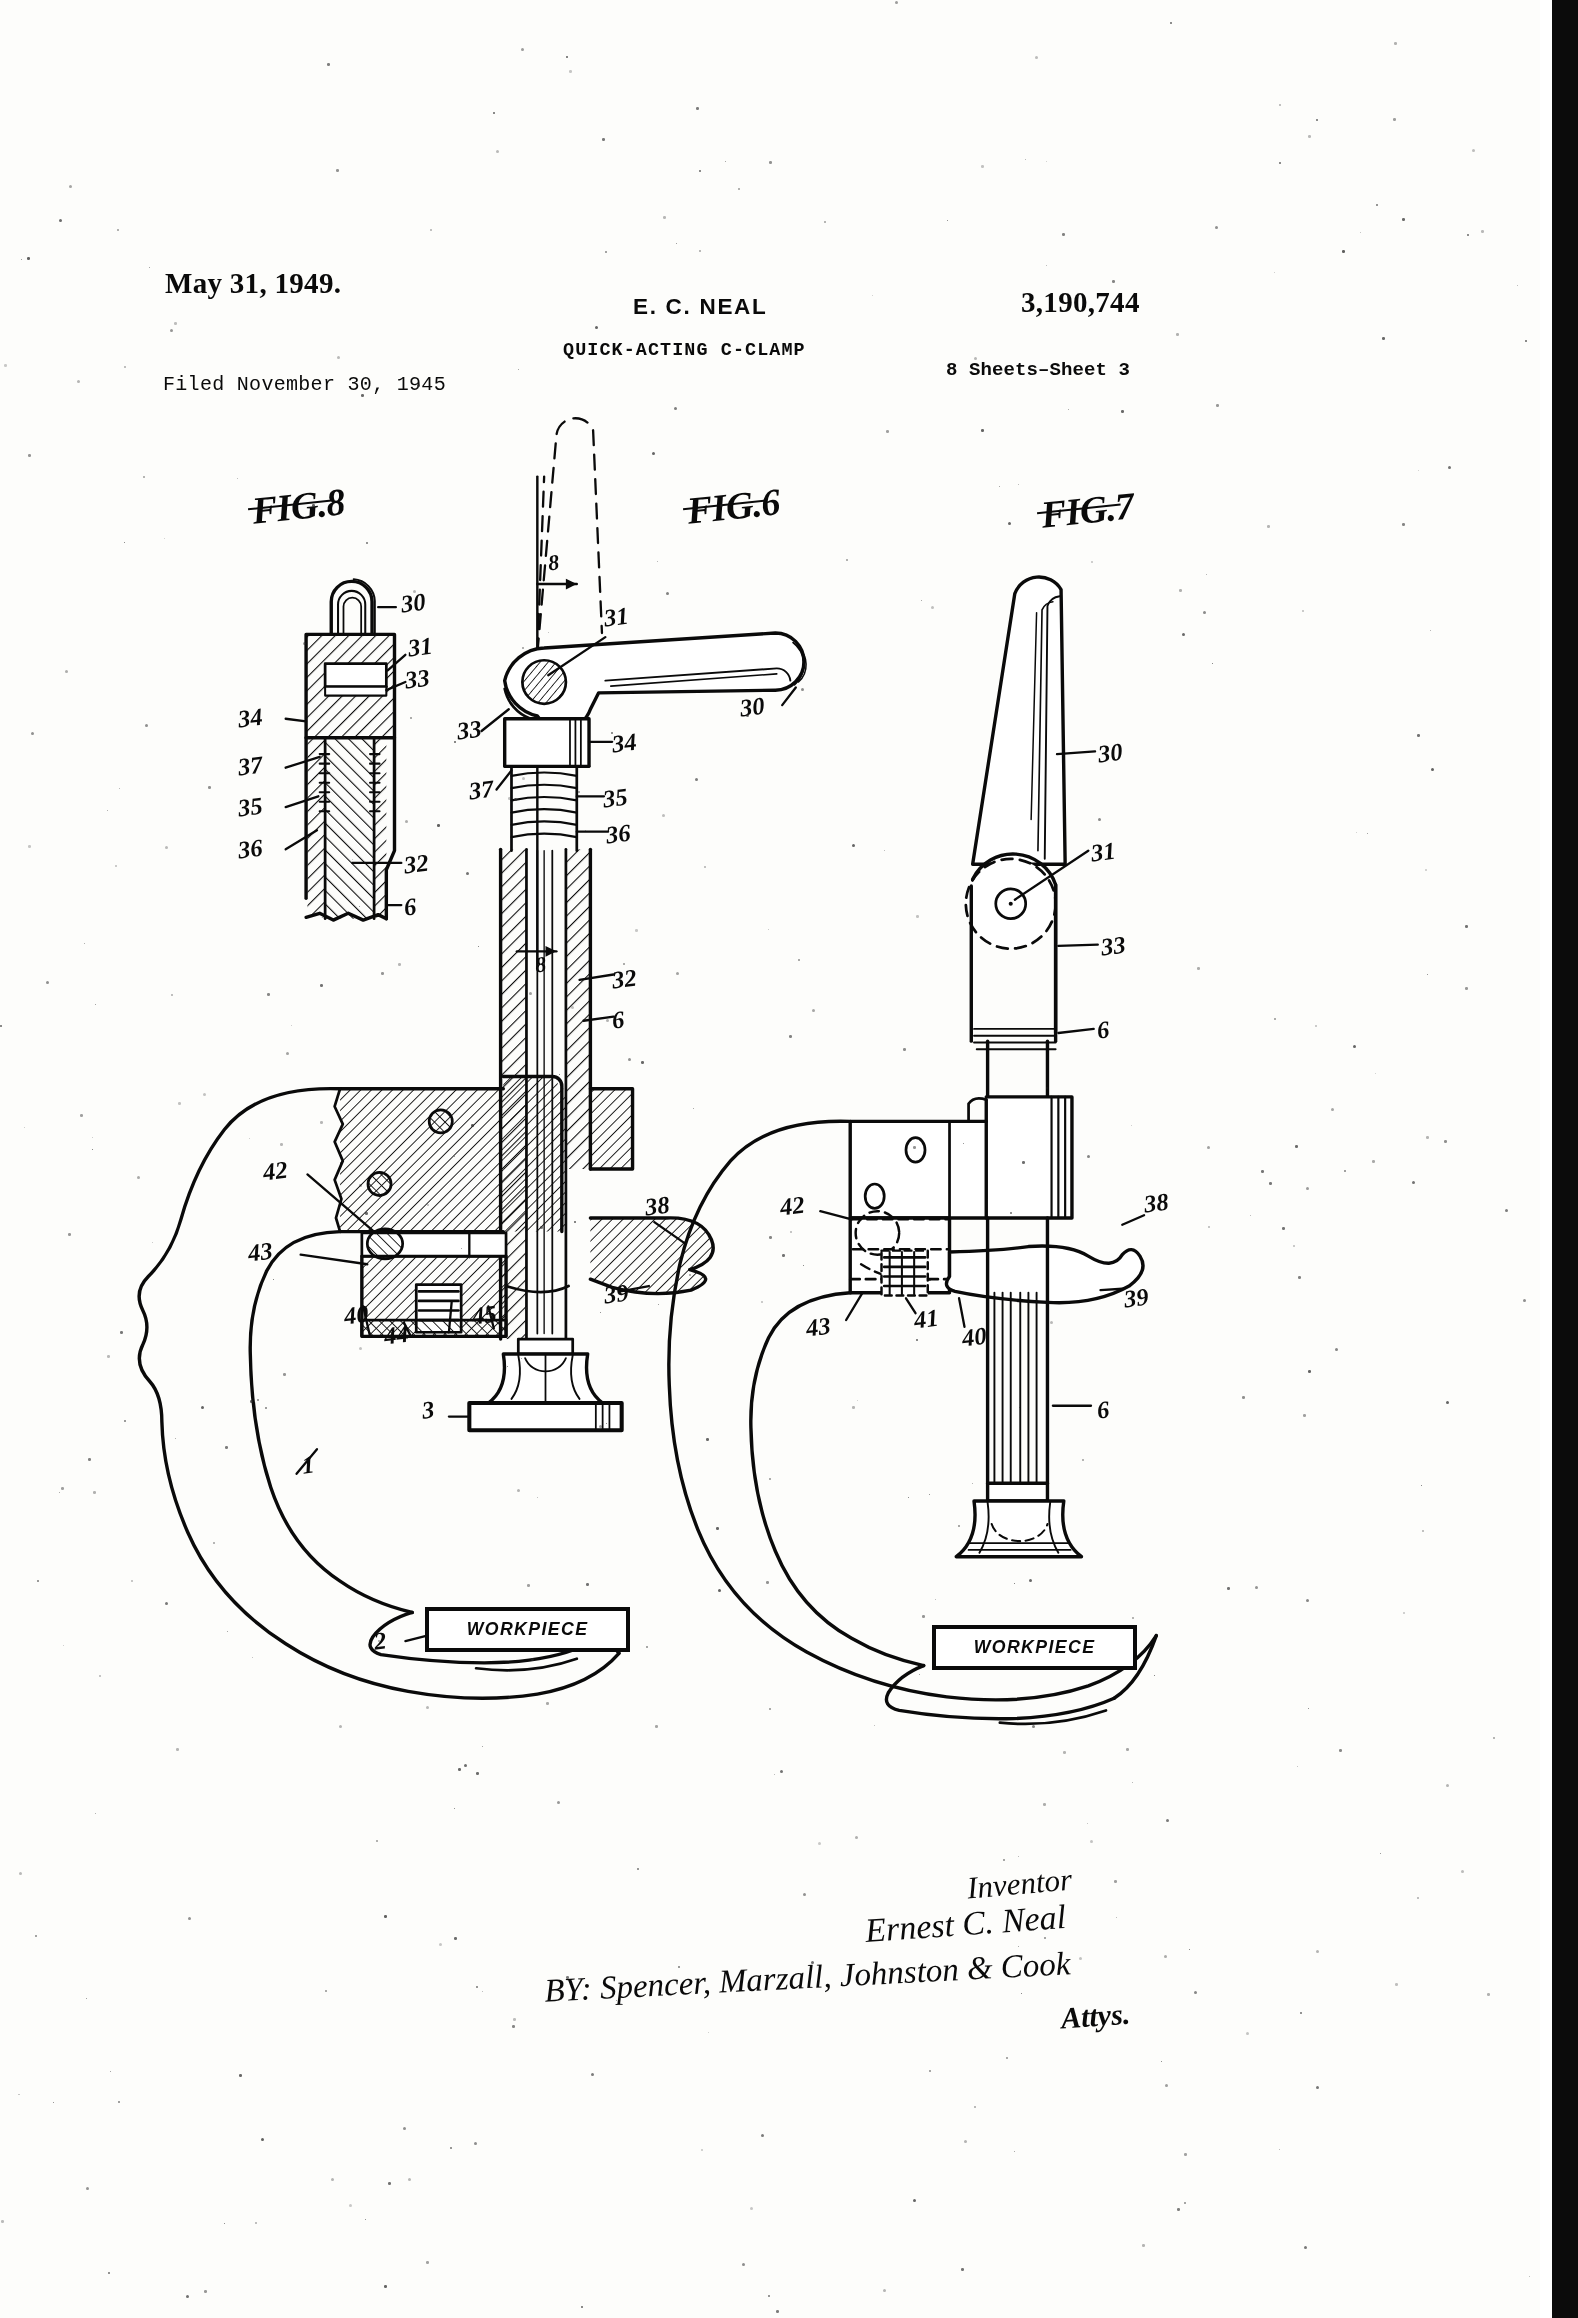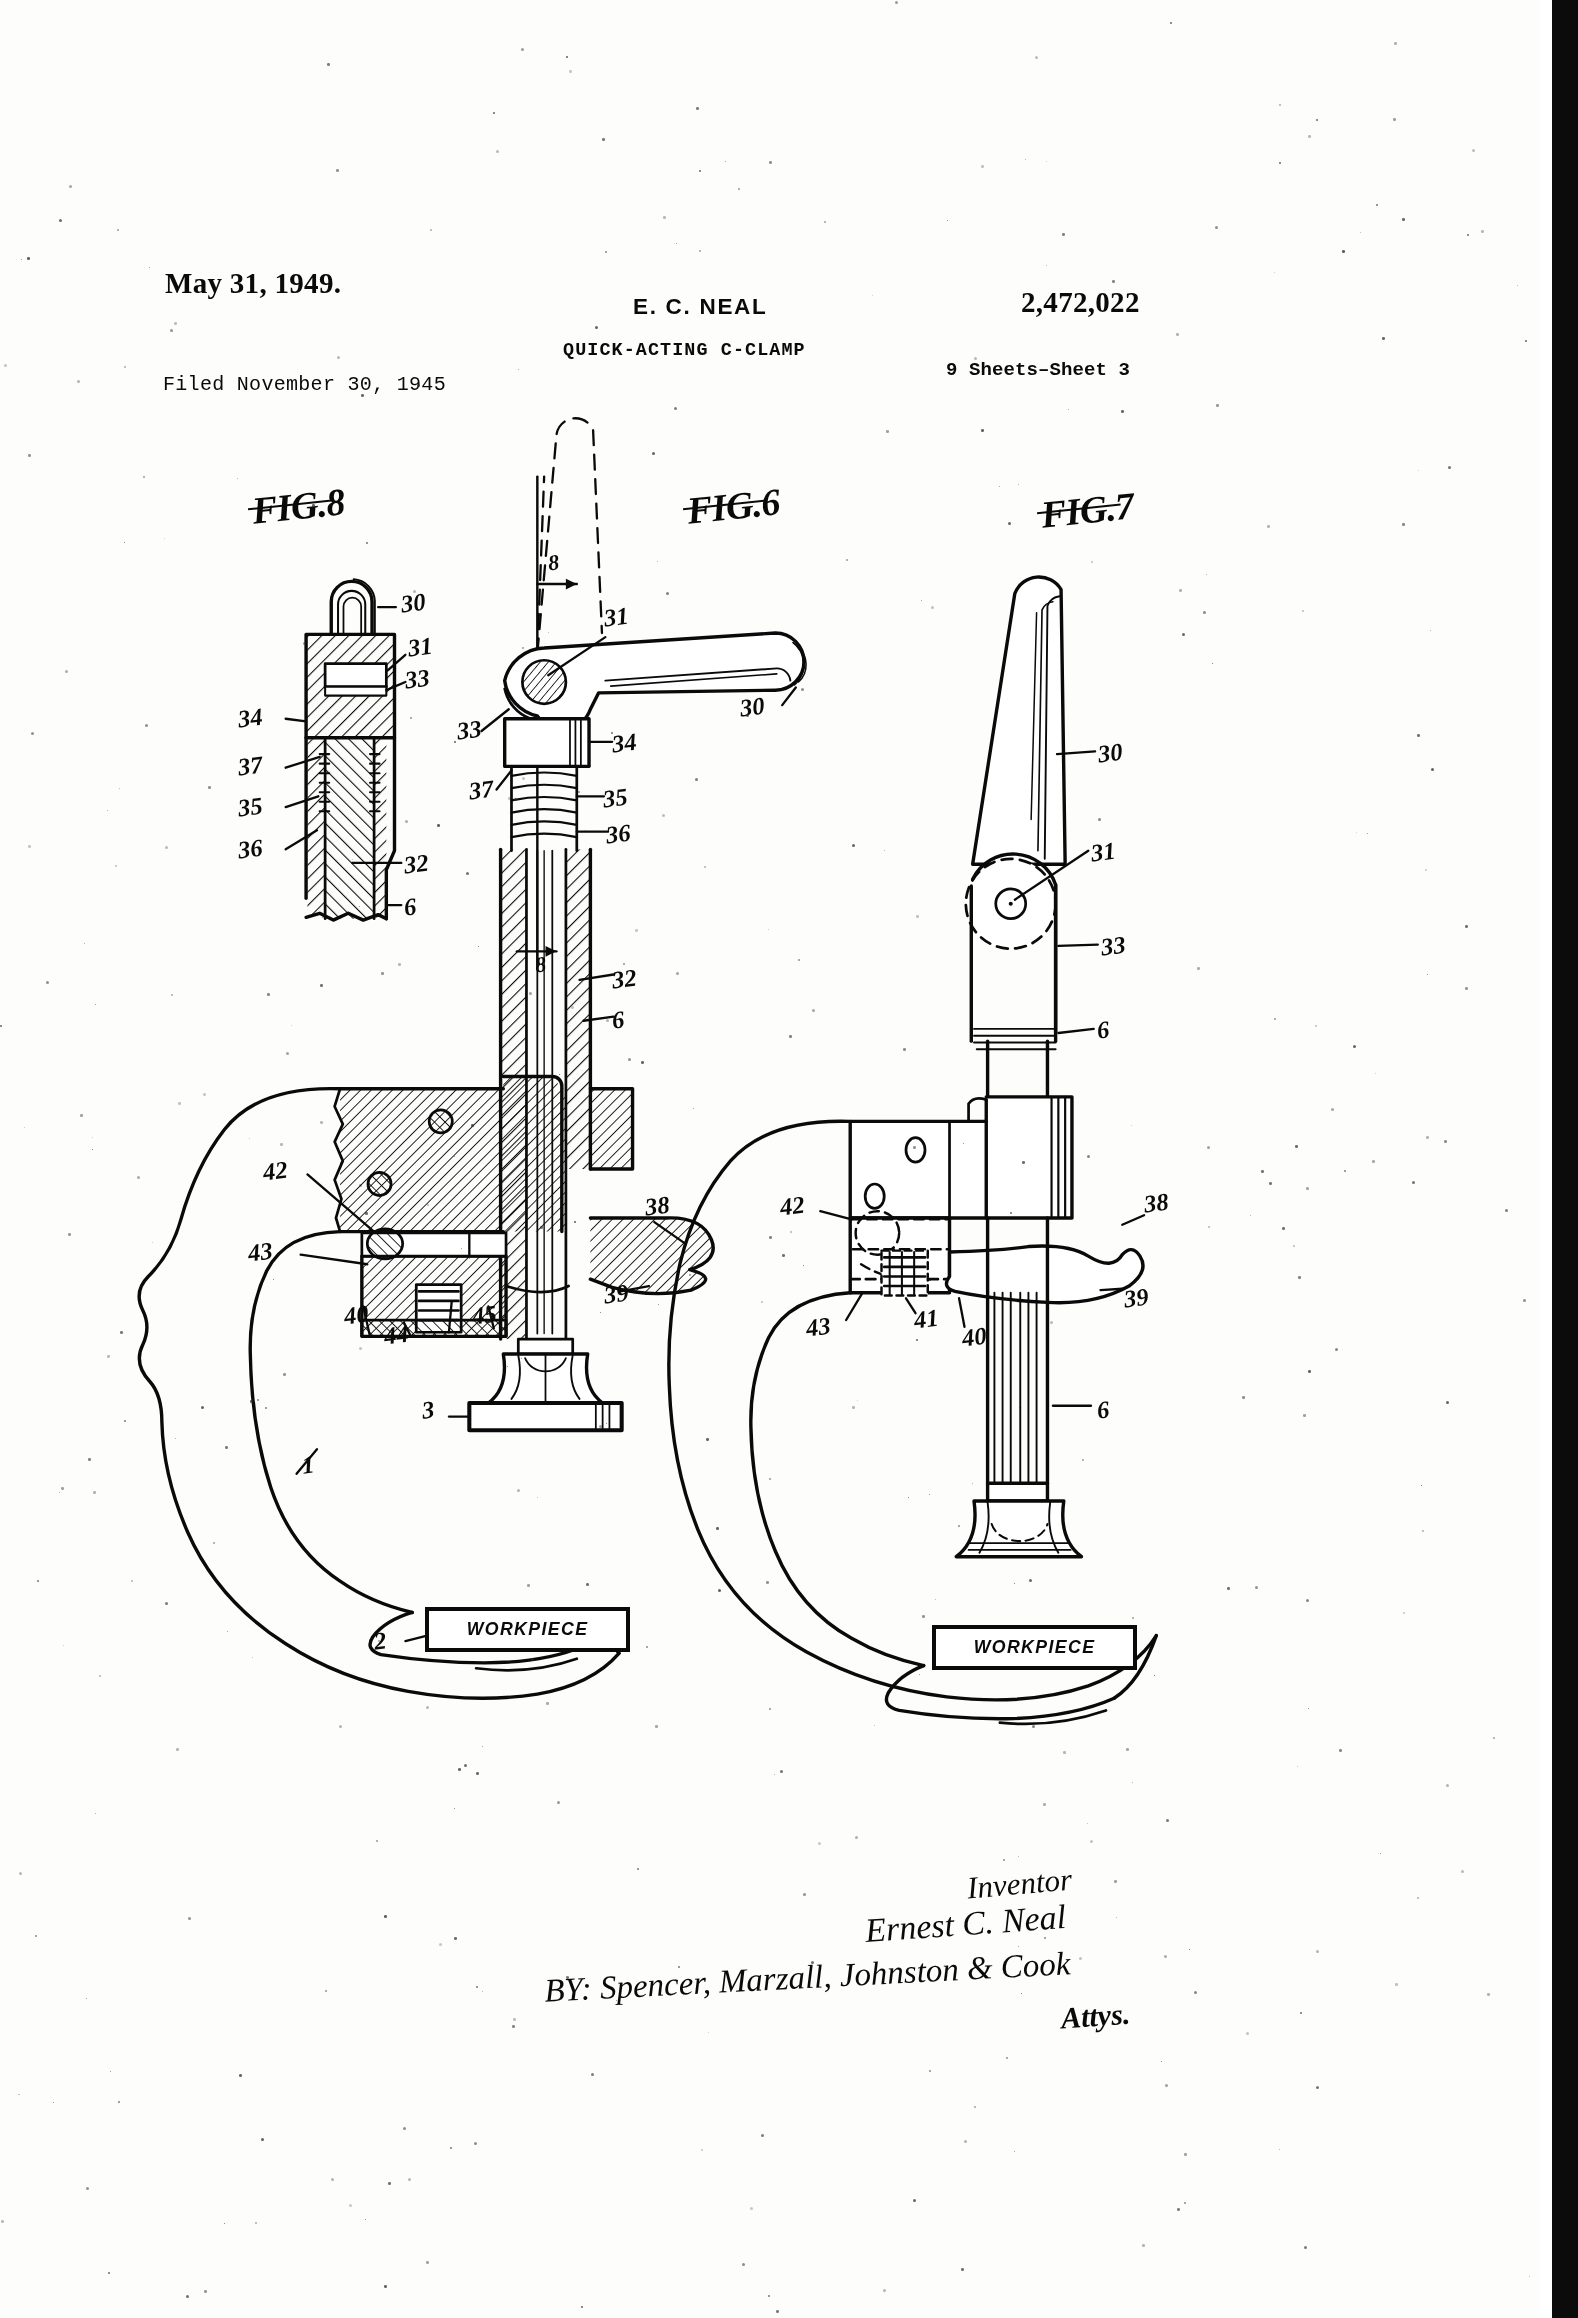--- a/index.html
+++ b/index.html
@@ -187,23 +187,23 @@
   }
 </style>
 </head>
 <body>
 
 <div id="page">
 
   <div class="hdr-date">May 31, 1949.</div>
   <div class="hdr-inventor">E. C. NEAL</div>
   <div class="hdr-title">QUICK-ACTING C-CLAMP</div>
-  <div class="hdr-patno">2,472,022</div>
+  <div class="hdr-patno">3,190,744</div>
   <div class="hdr-filed">Filed November 30, 1945</div>
-  <div class="hdr-sheets">9 Sheets–Sheet 3</div>
+  <div class="hdr-sheets">8 Sheets–Sheet 3</div>
 
   <div class="figtitle" style="left:252px; top:484px;">FIG.8</div>
   <div class="figtitle" style="left:687px; top:484px;">FIG.6</div>
   <div class="figtitle" style="left:1041px; top:488px;">FIG.7</div>
 
   <svg class="art" viewBox="0 0 2320 3408">
     <defs>
 
       <pattern id="hatchR" width="14" height="14" patternUnits="userSpaceOnUse" patternTransform="rotate(45)">
         <line x1="0" y1="0" x2="0" y2="14" stroke="#0a0a0a" stroke-width="3.2"></line>

